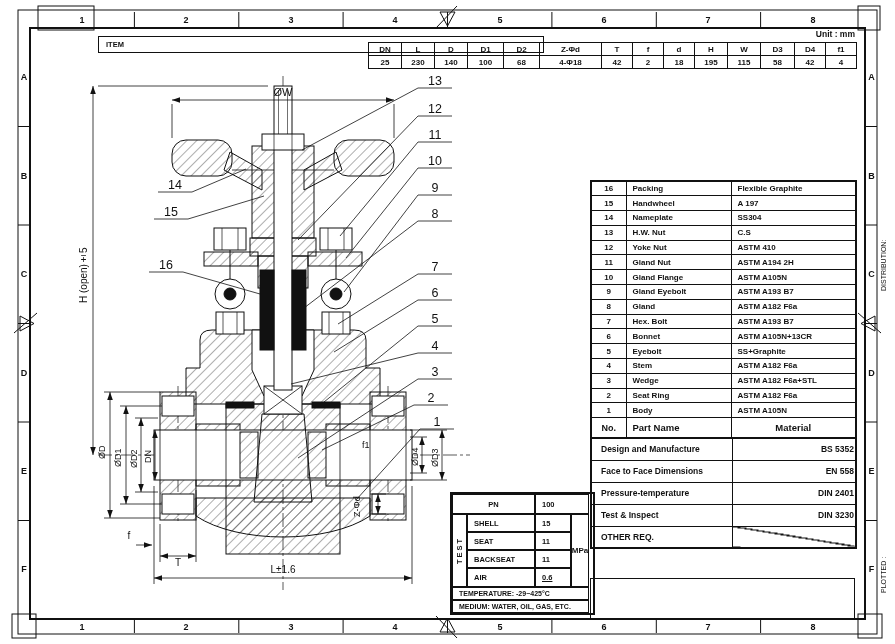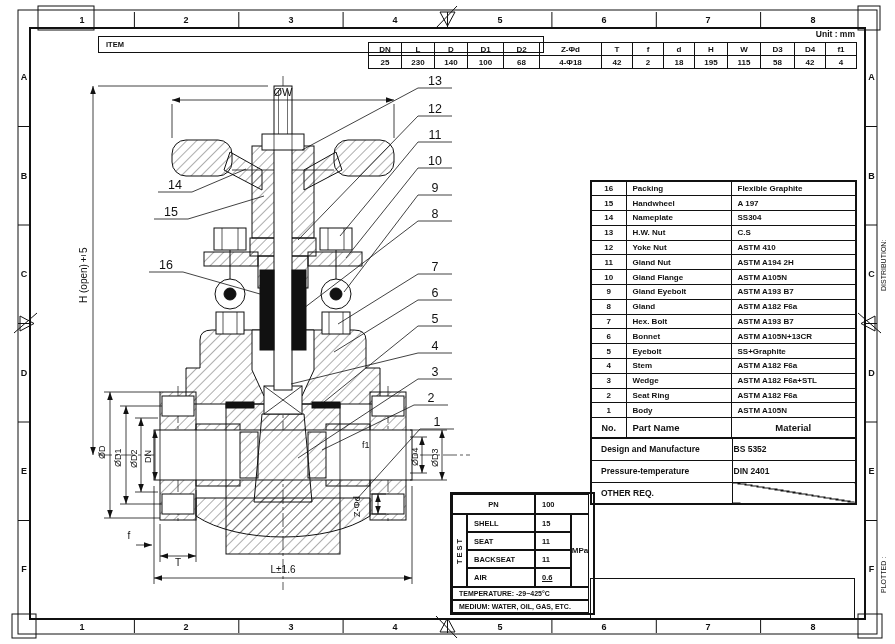--- a/index.html
+++ b/index.html
@@ -16,21 +16,21 @@
   .dimtable td{height:13px;font-size:8px;font-weight:bold;text-align:center;padding:0;}
   .parts{position:absolute;left:590px;top:180px;width:265px;border:2px solid #111;}
   .parts td{height:14.8px;font-size:8px;font-weight:bold;padding:0 0 0 6px;}
   .parts td.no{text-align:center;padding:0;}
   .parts tr.hdr td{height:20px;font-size:9.5px;}
   .parts tr.hdr td.no{font-size:9px;}
   .tblock{position:absolute;left:590px;top:437px;width:265px;border:2px solid #111;}
   .tblock td{font-size:8.5px;font-weight:bold;}
   .tblock .title{height:23px;font-size:12px;text-align:center;letter-spacing:1px;}
   .tblock .lab{height:19.6px;padding-left:9px;}
-  .tblock .val{height:22px;text-align:left;}
+  .tblock .val{height:22px;text-align:right;}
   .diag{background:linear-gradient(to top right,transparent 48.5%,#111 48.5%,#111 52%,transparent 52%);}
   .test{position:absolute;left:450px;top:492px;width:141px;height:119px;border:2px solid #111;
         display:grid;grid-template-columns:15px 68px 36px 18px;grid-template-rows:20px 18px 18px 18px 19px 13px 13px;}
   .test>div{border:1px solid #111;font-size:7.5px;font-weight:bold;display:flex;align-items:center;box-sizing:border-box;padding-left:6px;}
   .test .c{justify-content:center;padding-left:0;}
   .lbl{position:absolute;font-weight:bold;}
   .balloon{position:absolute;width:26px;text-align:center;font-size:12.5px;font-weight:normal;}
   .dimlab{font-size:10px;font-weight:normal;}
   svg{position:absolute;left:0;top:0;pointer-events:none;}
 </style>
@@ -454,22 +454,30 @@
   <colgroup>
       <col style="width:141px">
       <col style="width:124px">
     </colgroup>
   <tbody>
   <tr>
         <td class="lab">Design and Manufacture</td>
         <td class="val">BS 5352</td>
       </tr>
   <tr>
+        <td class="lab">Face to Face Dimensions</td>
+        <td class="val">EN 558</td>
+      </tr>
+  <tr>
         <td class="lab">Pressure-temperature</td>
         <td class="val">DIN 2401</td>
+      </tr>
+  <tr>
+        <td class="lab">Test &amp; Inspect</td>
+        <td class="val">DIN 3230</td>
       </tr>
   <tr>
         <td class="lab">OTHER REQ.</td>
         <td class="val diag"></td>
       </tr>
 </tbody>
   </table>
 <div class="abs" style="left:590px;top:578px;width:265px;height:41px;border:1.5px solid #111;"></div>
 
 <div class="test">

